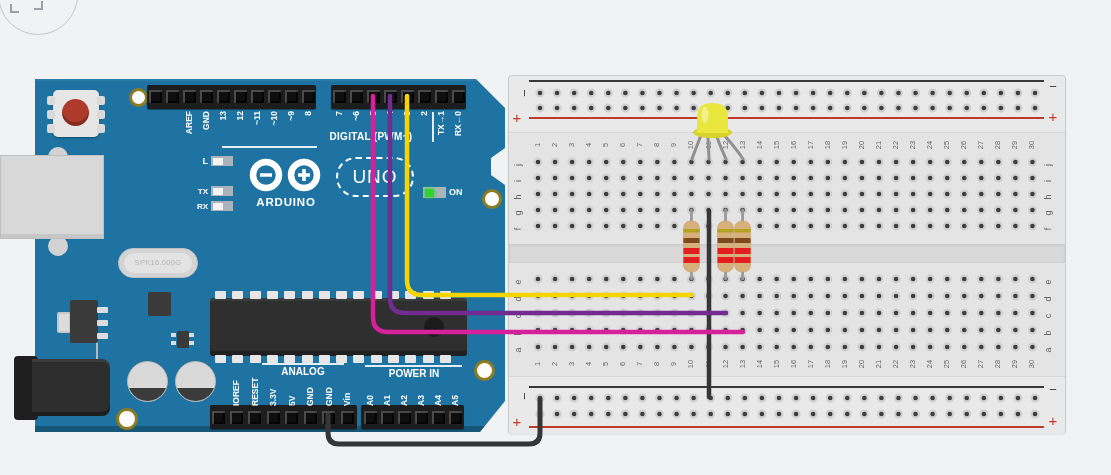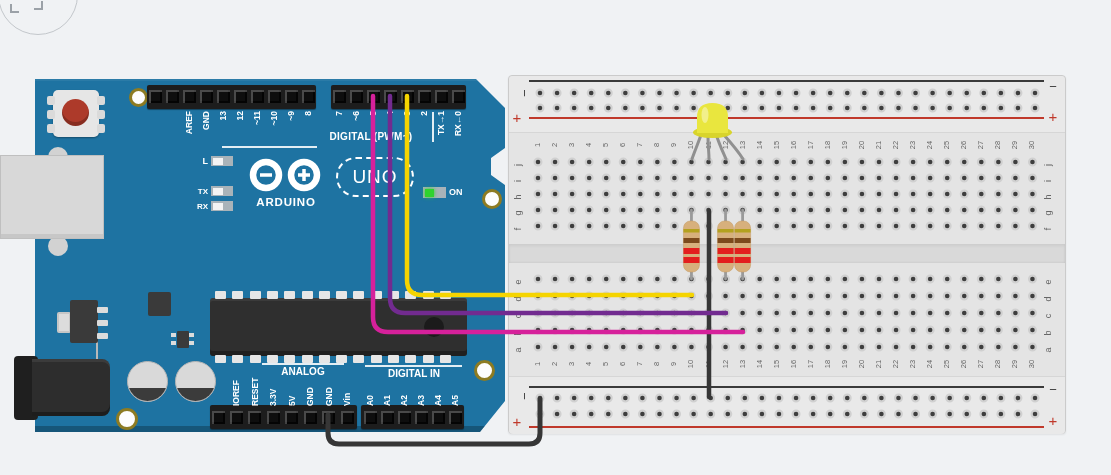--- a/index.html
+++ b/index.html
@@ -76,38 +76,41 @@
       <div class="abs usb-line"></div>
     </div>
   <div class="abs jack-cap z11"></div>
   <div class="abs jack-body z11"></div>
 
   <div class="abs reset-base z11"></div>
   <div class="abs reset-btn z12"></div>
 
   <div class="abs chip z11"></div>
   <div class="abs chip-dot z12"></div>
+  <div class="abs crystal z11">
+    <div class="abs crystal-in">SPK16.000G</div>
+  </div>
   <div class="abs cap z11" style="left:127px;top:361px;">
       <div class="abs cap-dark"></div>
     </div>
   <div class="abs cap z11" style="left:175px;top:361px;">
       <div class="abs cap-dark"></div>
     </div>
   <div class="abs vreg-tab z11"></div>
   <div class="abs vreg-body z11"></div>
   <div class="abs smd z11"></div>
   <div class="abs smd2 z11"></div>
 
   <div class="abs wtext z12" style="left:313px;top:131px;width:116px;font-size:10px;letter-spacing:.3px;">DIGITAL (PWM~)</div>
   <div class="abs wline z12" style="left:222px;top:146px;width:95px;height:2px;"></div>
   <div class="abs wline z12" style="left:432px;top:112px;width:2px;height:30px;"></div>
   <div class="abs wline z12" style="left:262px;top:363px;width:82px;height:2px;"></div>
   <div class="abs wtext z12" style="left:262px;top:366px;width:82px;font-size:10px;">ANALOG</div>
   <div class="abs wline z12" style="left:365px;top:365px;width:97px;height:2px;"></div>
-  <div class="abs wtext z12" style="left:365px;top:368px;width:98px;font-size:10px;">DIGITAL IN</div>
+  <div class="abs wtext z12" style="left:365px;top:368px;width:98px;font-size:10px;">POWER IN</div>
   <div class="abs wtext z12" style="left:246px;top:196px;width:80px;font-size:11.5px;letter-spacing:.8px;">ARDUINO</div>
   <div class="abs uno-oval z12">UNO</div>
 
   <div class="abs wtext z12" style="left:188px;top:156px;width:20px;font-size:9px;text-align:right;">L</div>
   <div class="abs ledbar z12" style="left:211px;top:156px;">
       <div class="abs ledbar-in"></div>
     </div>
   <div class="abs wtext z12" style="left:184px;top:187px;width:24px;font-size:8px;text-align:right;">TX</div>
   <div class="abs ledbar z12" style="left:211px;top:186px;">
       <div class="abs ledbar-in"></div>

